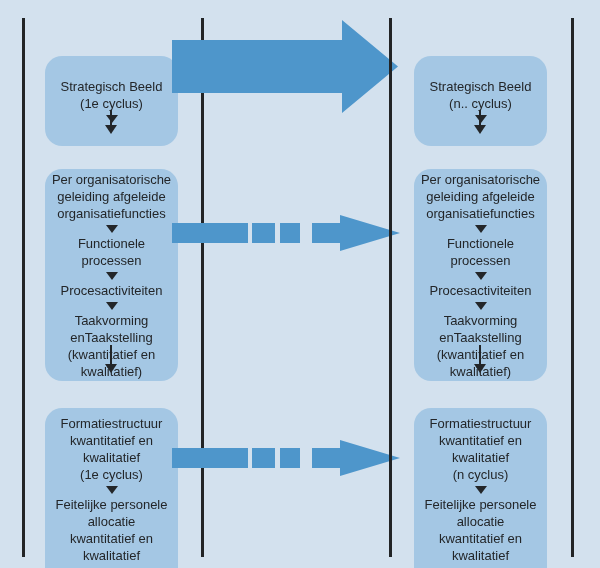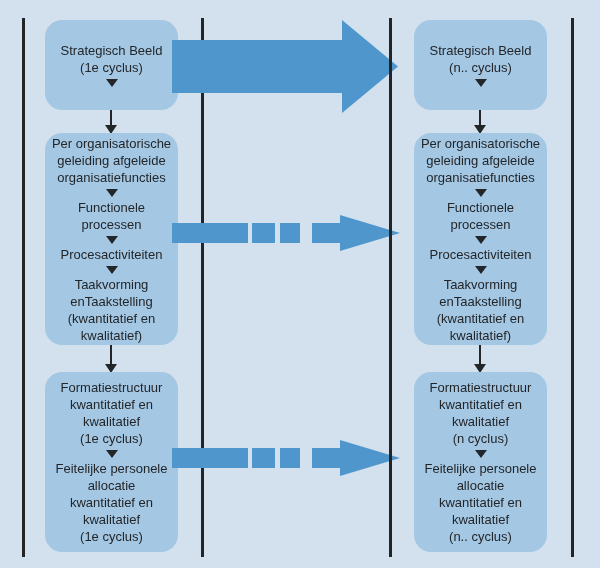--- a/index.html
+++ b/index.html
@@ -33,20 +33,21 @@
     background:#a4c7e4;
     border-radius:17px;
     display:flex; flex-direction:column;
     align-items:center; justify-content:center;
     text-align:center;
     font-size:13px; line-height:17px;
     color:#232629;
     z-index:2;
     padding:7px 2px;
     box-sizing:border-box;
+    margin-top:36px;
   }
   #box-l1 { left:45px;  top:20px;  width:133px; height:90px; }
   #box-l2 { left:45px;  top:133px; width:133px; height:212px; }
   #box-l3 { left:45px;  top:372px; width:133px; height:180px; }
   #box-r1 { left:414px; top:20px;  width:133px; height:90px; }
   #box-r2 { left:414px; top:133px; width:133px; height:212px; }
   #box-r3 { left:414px; top:372px; width:133px; height:180px; }
 
   .seg { white-space:pre-line; }
 

